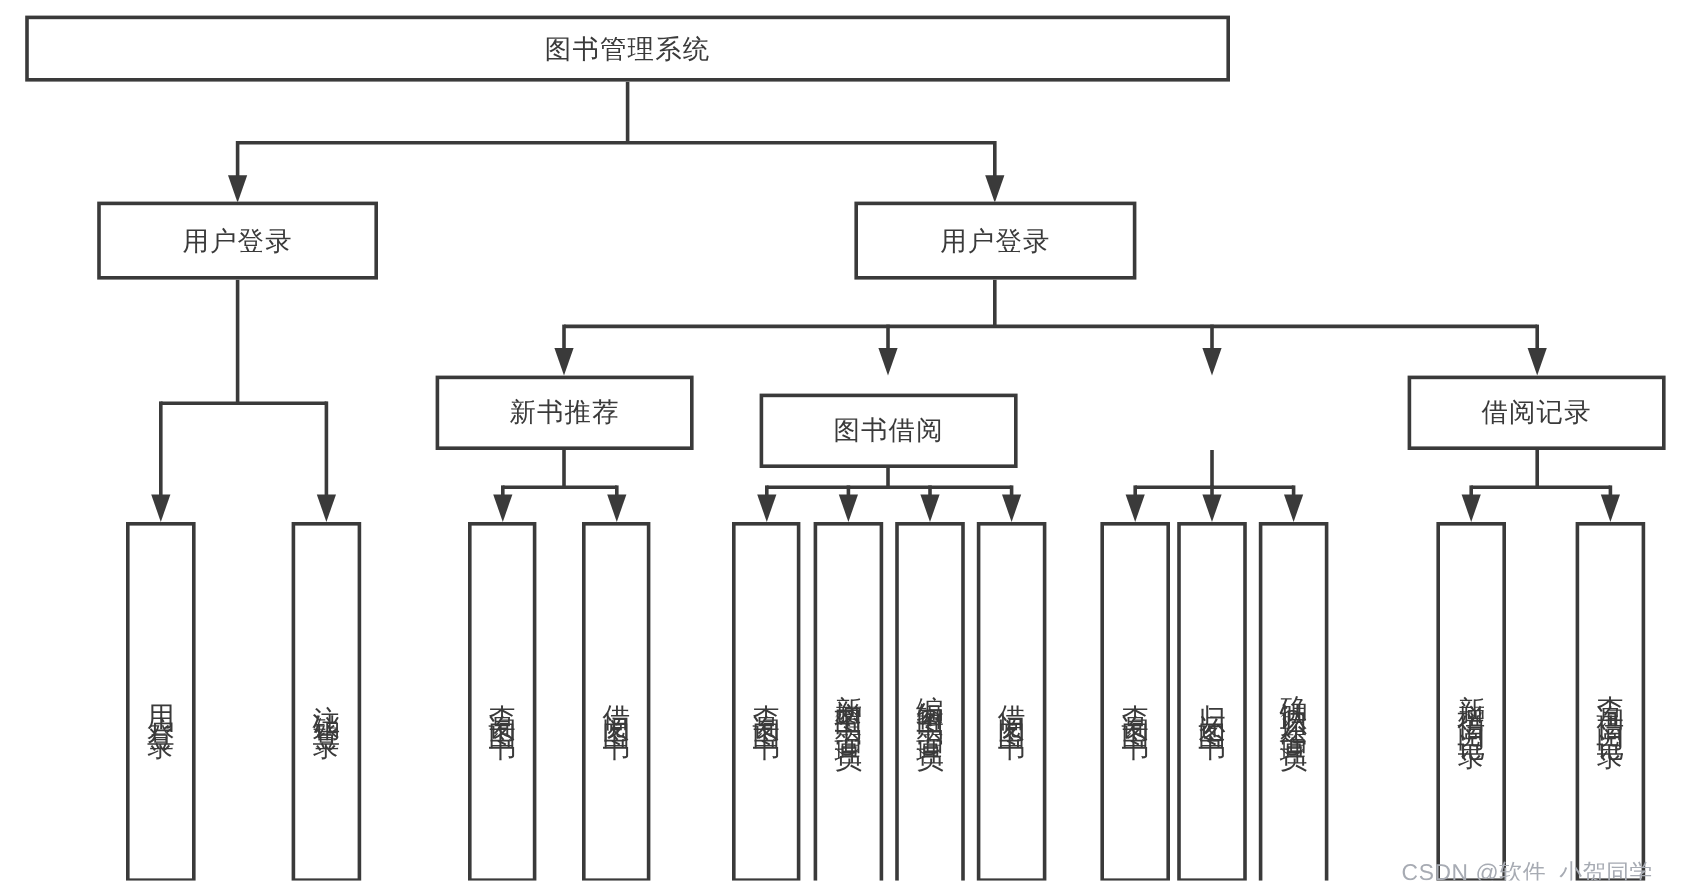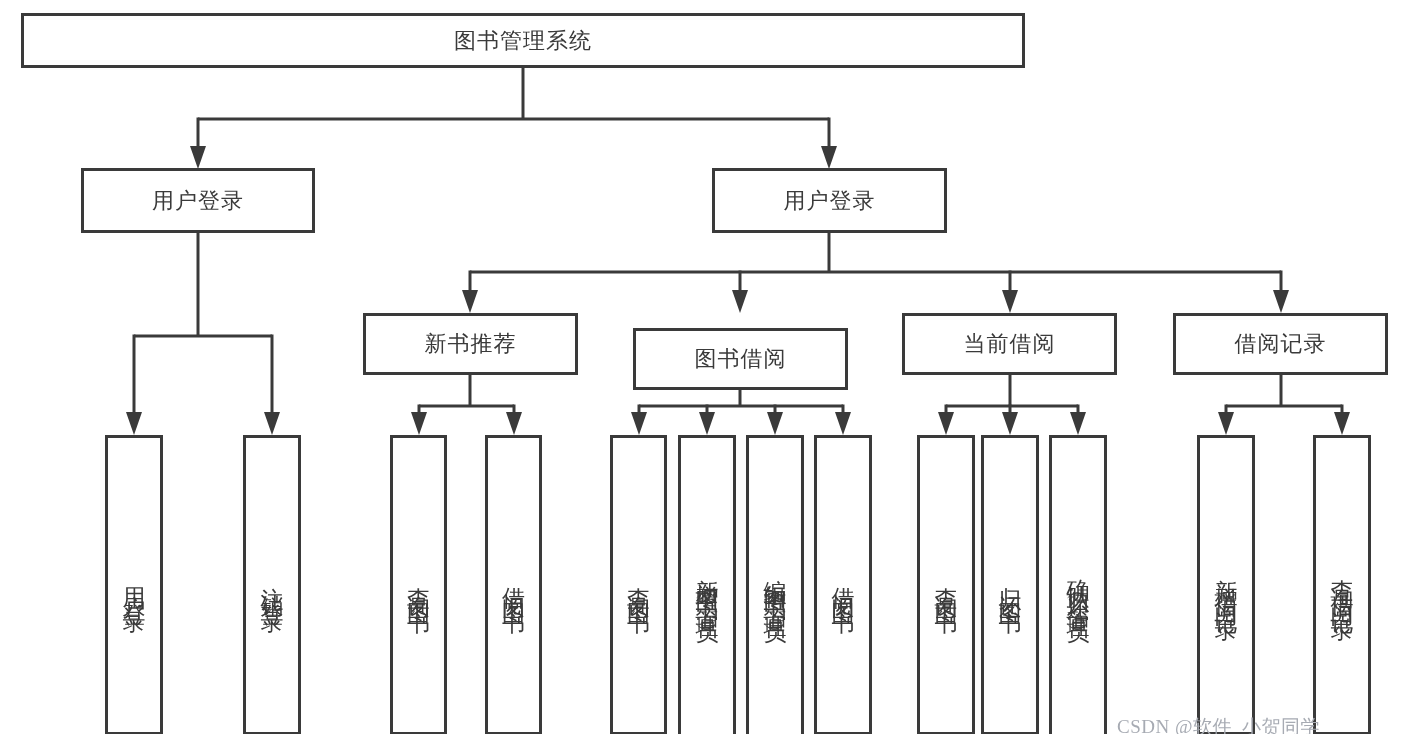--- a/index.html
+++ b/index.html
@@ -5,21 +5,21 @@
   html, body {
     margin: 0;
     padding: 0;
     background: #ffffff;
   }
   .canvas {
     position: relative;
     width: 1405px;
     height: 734px;
     background: #ffffff;
-    font-family: Liberation Serif, serif;
+    font-family: Liberation Sans, sans-serif;
     overflow: hidden;
   }
   .connectors {
     position: absolute;
     left: 0;
     top: 0;
     width: 1405px;
     height: 747px;
   }
   .box {
@@ -44,21 +44,21 @@
     font-size: 23px;
     letter-spacing: 8px;
     white-space: nowrap;
     line-height: 1;
   }
   .vbox .lbl.long {
     letter-spacing: 6px;
   }
   .watermark {
     position: absolute;
-    left: 1117px;
+    left: 1168px;
     top: 714px;
     font-size: 19px;
     color: #a7abb3;
     letter-spacing: 0.5px;
     white-space: nowrap;
     z-index: 5;
   }
 </style>
 </head>
 <body>
@@ -144,23 +144,20 @@
   <div class="box" style="left:712px;top:168px;width:235px;height:65px">
     <span class="lbl">用户登录</span>
   </div>
 
   <div class="box" style="left:363px;top:313px;width:215px;height:62px">
     <span class="lbl">新书推荐</span>
   </div>
   <div class="box" style="left:633px;top:328px;width:215px;height:62px">
     <span class="lbl">图书借阅</span>
   </div>
-  <div class="box" style="left:902px;top:313px;width:215px;height:62px">
-    <span class="lbl">当前借阅</span>
-  </div>
   <div class="box" style="left:1173px;top:313px;width:215px;height:62px">
     <span class="lbl">借阅记录</span>
   </div>
 
   <div class="box vbox" style="left:105px;top:435px;width:58px;height:300px">
     <span class="lbl">用户登录</span>
   </div>
   <div class="box vbox" style="left:243px;top:435px;width:58px;height:300px">
     <span class="lbl">注销登录</span>
   </div>

